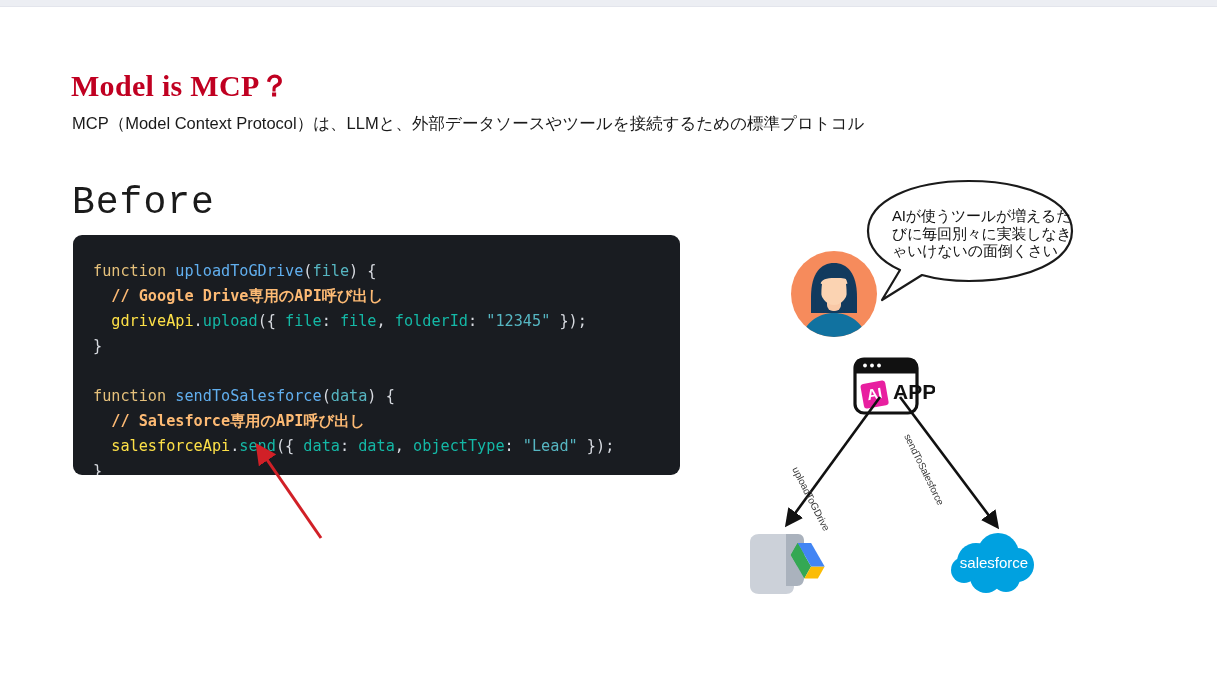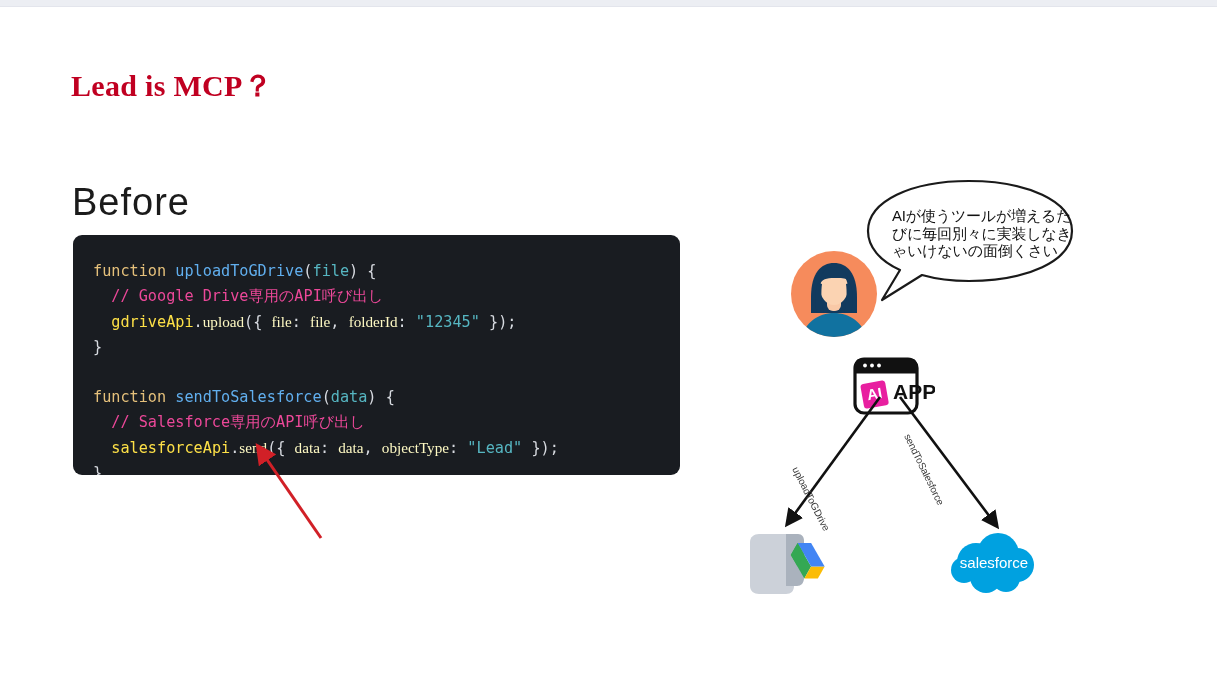--- a/index.html
+++ b/index.html
@@ -32,21 +32,21 @@
     white-space: nowrap;
   }
   .subtitle {
     position: absolute; left: 72px; top: 113px;
     font-size: 16.5px;
     color: #1a1a1a;
     white-space: nowrap;
   }
   .section-head {
     position: absolute; left: 72px; top: 181px;
-    font-family: Liberation Sans, sans-serif;
+    font-family: Liberation Mono, monospace;
     font-size: 38px;
     color: #1b1b1b;
     letter-spacing: 1px;
   }
 
   
   .code-card {
     position: absolute;
     left: 73px; top: 235px;
     width: 607px; height: 240px;
@@ -59,22 +59,22 @@
     font-family: "DejaVu Sans Mono", monospace;
     font-size: 15.2px;
     line-height: 25px;
     color: #c9d1d9;
     white-space: pre;
   }
   .k   { color: #e5c07b; }   
   .fn  { color: #61afef; }   
   .var { color: #56b6c2; }   
   .pun { color: #d7dae0; }   
-  .cm  { color: #ec4899; }   
-  .prop{ color: #fef9c3; font-family: Liberation Serif, serif; }   
+  .cm  { color: #fdba74; font-weight: bold; }   
+  .prop{ color: #14b8a6; }   
   .str { color: #56b6c2; }   
   .obj { color: #fde047; }
 
   
   .red-arrow { position: absolute; left: 250px; top: 440px; }
   .caption-left {
     position: absolute; left: 205px; top: 546px;
     font-size: 16.5px;
     color: #1a1a1a;
     white-space: nowrap;
@@ -105,21 +105,22 @@
   .gdrive { position: absolute; left: 742px; top: 528px; }
   .sfdc   { position: absolute; left: 946px; top: 532px; }
 </style>
 </head>
 <body>
 
 <div id="slide">
 
   <div class="topbar"></div>
 
-  <div class="title">Lead is MCP？</div>
+  <div class="title">Model is MCP？</div>
+  <div class="subtitle">MCP（Model Context Protocol）は、LLMと、外部データソースやツールを接続するための標準プロトコル</div>
   <div class="section-head">Before</div>
 
   <div class="code-card">
     <div class="code" id="code-body"><div><span class="k">function</span><span class="pun"> </span><span class="fn">uploadToGDrive</span><span class="pun">(</span><span class="var">file</span><span class="pun">) {</span></div><div><span class="cm">  // Google Drive専用のAPI呼び出し</span></div><div><span class="pun">  </span><span class="obj">gdriveApi</span><span class="pun">.</span><span class="prop">upload</span><span class="pun">({ </span><span class="prop">file</span><span class="pun">: </span><span class="prop">file</span><span class="pun">, </span><span class="prop">folderId</span><span class="pun">: </span><span class="str">"12345"</span><span class="pun"> });</span></div><div><span class="pun">}</span></div><div><span class="pun"> </span></div><div><span class="k">function</span><span class="pun"> </span><span class="fn">sendToSalesforce</span><span class="pun">(</span><span class="var">data</span><span class="pun">) {</span></div><div><span class="cm">  // Salesforce専用のAPI呼び出し</span></div><div><span class="pun">  </span><span class="obj">salesforceApi</span><span class="pun">.</span><span class="prop">send</span><span class="pun">({ </span><span class="prop">data</span><span class="pun">: </span><span class="prop">data</span><span class="pun">, </span><span class="prop">objectType</span><span class="pun">: </span><span class="str">"Lead"</span><span class="pun"> });</span></div><div><span class="pun">}</span></div></div>
   </div>
 
   <svg class="red-arrow" width="90" height="105" viewBox="0 0 90 105">
     <defs>
       <marker id="redhead" markerWidth="7" markerHeight="7" refX="5" refY="3.5" orient="auto">
         <polygon points="0 0, 7 3.5, 0 7" fill="#d12027"></polygon>

